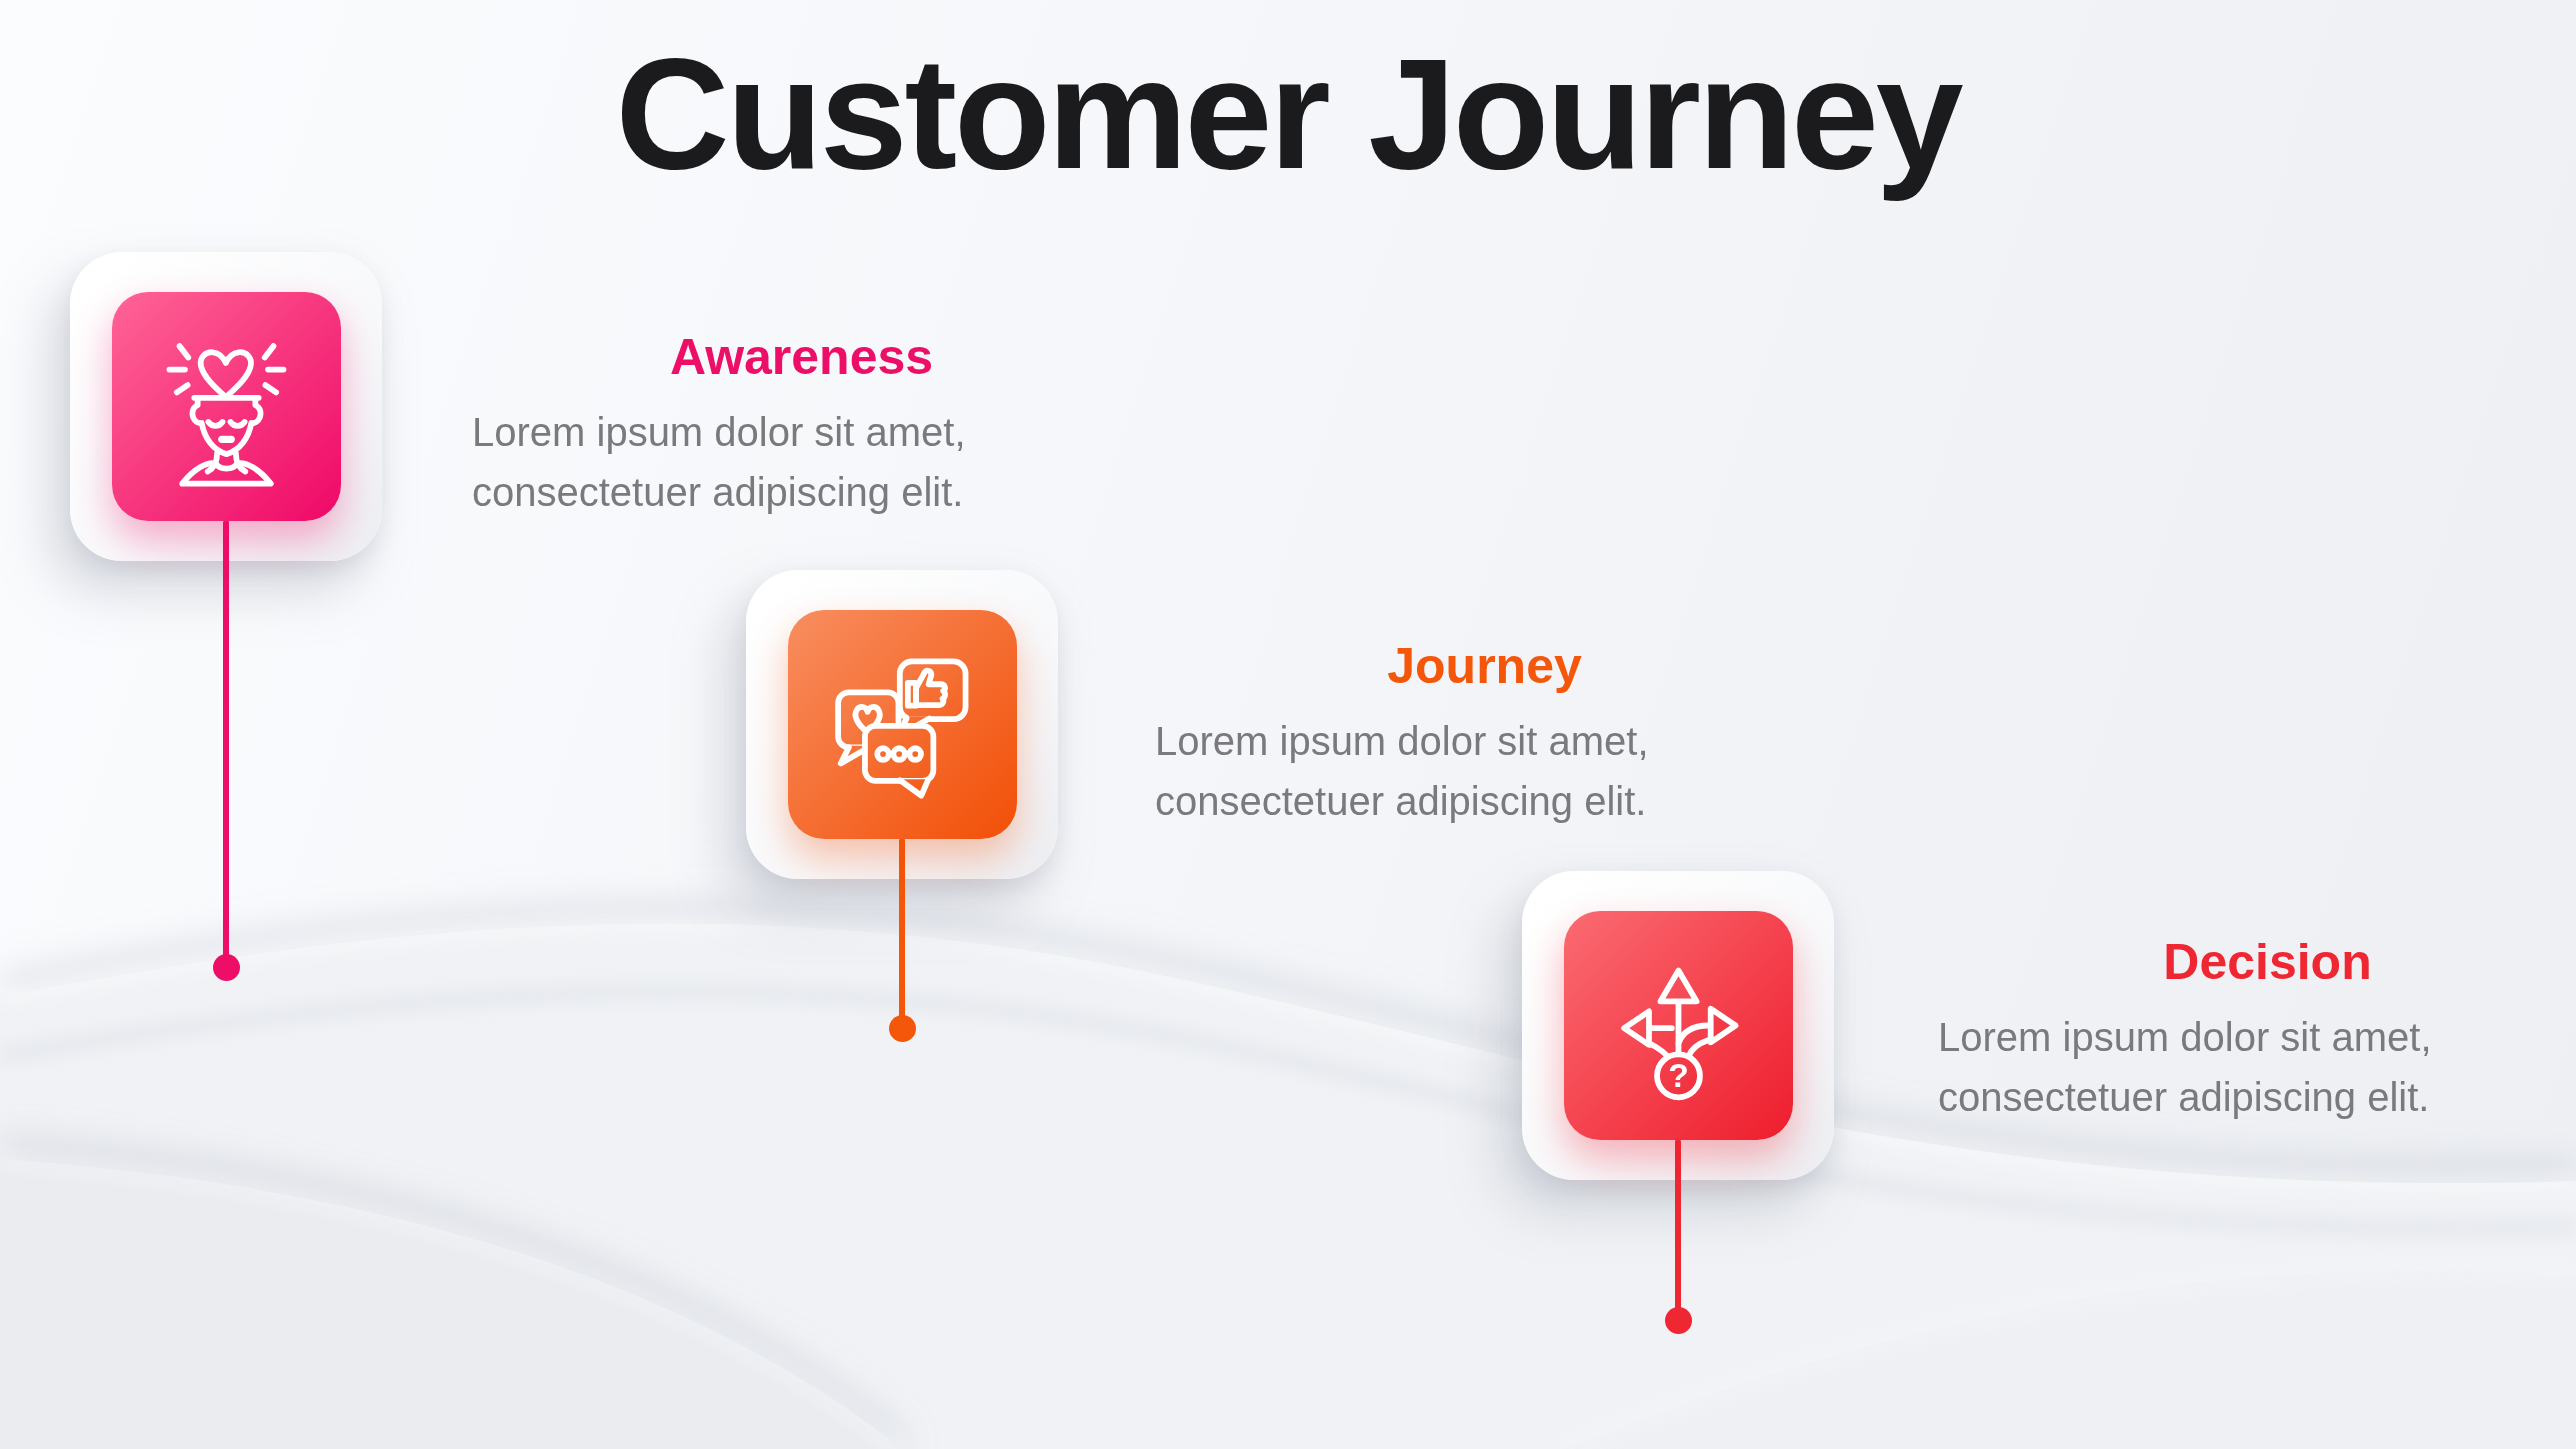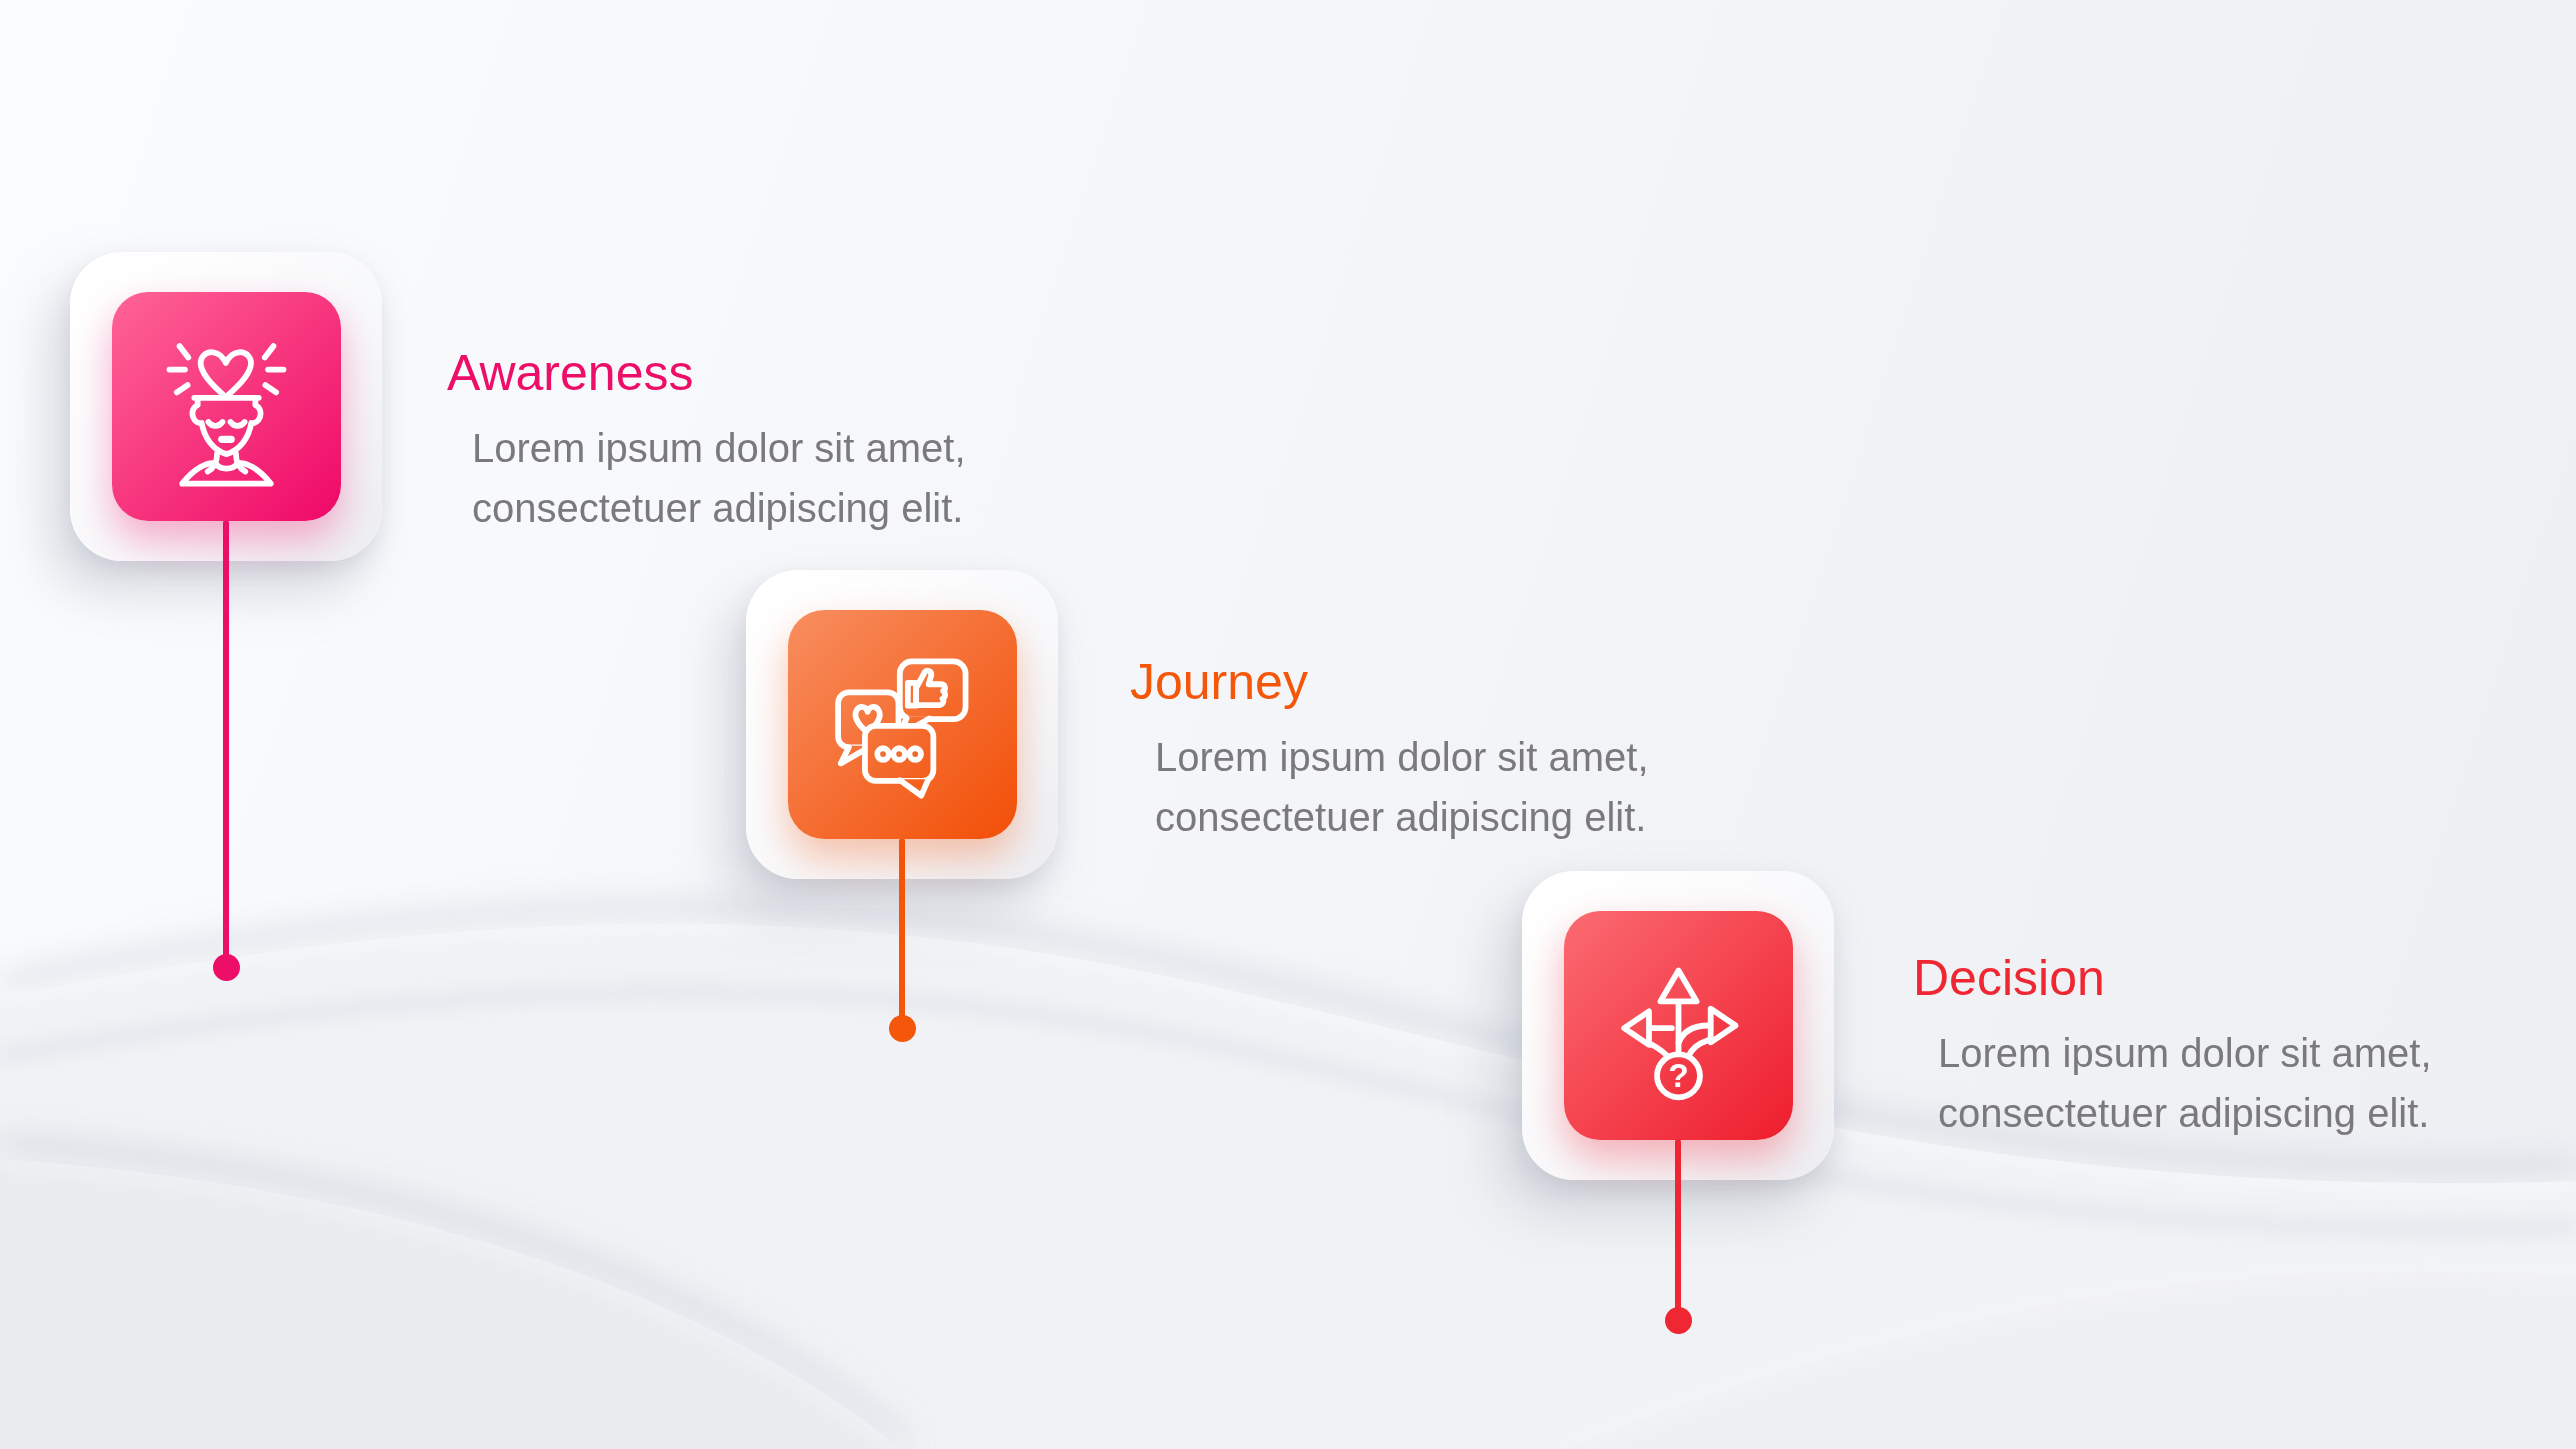--- a/index.html
+++ b/index.html
@@ -56,21 +56,21 @@
     border-radius:50%;background:var(--accent);
   }
   .step-1 .connector-dot{top:702px;}
   .step-2 .connector-dot{top:445px;}
   .step-3 .connector-dot{top:436px;}
 
   .caption{position:absolute;width:741px;}
   .step-1 .caption{left:431px;top:330px;}
   .step-2 .caption{left:1114px;top:639px;}
   .step-3 .caption{left:1897px;top:935px;}
-  .caption h2{margin:16px;font-size:50px;font-weight:400;line-height:1.1;color:var(--accent);}
+  .caption h2{margin:0;font-size:50px;font-weight:700;line-height:1.1;color:var(--accent);text-align:center;}
   .caption p{margin:17.4px 0 0 0;}
   .caption .dline{display:block;font-size:40px;line-height:60px;font-weight:400;margin-left:41px;}
 </style>
 </head>
 <body>
 
 <div id="canvas">
 
   <svg class="bg" viewBox="0 0 4000 2250" preserveAspectRatio="none" aria-hidden="true">
     <defs>
@@ -85,20 +85,21 @@
     <path d="M0,1548 C700,1412 1250,1390 1850,1524 C2500,1667 3050,1864 4000,1834 L4000,2250 L0,2250 Z" fill="#f0f2f5"></path>
     <path d="M0,1548 C700,1412 1250,1390 1850,1524 C2500,1667 3050,1864 4000,1834" fill="none" stroke="#ffffff" stroke-width="10" opacity="0.9" filter="url(#blurB)"></path>
     <path d="M0,1640 C700,1520 1300,1500 1900,1625 C2500,1750 3000,1930 4000,1905" fill="none" stroke="rgba(193,198,210,0.35)" stroke-width="16" filter="url(#blurB)"></path>
     <path d="M0,1788 C560,1826 1060,1968 1395,2250" fill="none" stroke="rgba(170,176,190,0.5)" stroke-width="30" filter="url(#blurA)"></path>
     <path d="M0,1800 C560,1838 1060,1980 1400,2250 L0,2250 Z" fill="#eaecf0"></path>
     <path d="M0,1800 C560,1838 1060,1980 1400,2250" fill="none" stroke="#fbfcfe" stroke-width="9" opacity="0.9" filter="url(#blurB)"></path>
     <path d="M2430,2250 C2950,2035 3470,1945 4000,1982 L4000,2250 Z" fill="#eef0f3" opacity="0.9"></path>
     <path d="M2430,2250 C2950,2035 3470,1945 4000,1982" fill="none" stroke="#fafbfd" stroke-width="8" opacity="0.8" filter="url(#blurB)"></path>
   </svg>
 
+  <h1 id="page-title" style="color: rgb(27, 27, 29);">Customer Journey</h1>
 
   <section class="step step-1" style="--accent: #ed0e68; --g1: #ff6496; --g2: #ef0867;">
     <div class="card">
       <div class="connector-line"></div>
       <div class="connector-dot"></div>
       <div class="icon-tile">
         <svg class="icon" viewBox="0 0 120 120">
           <defs>
             <linearGradient id="ga" x1="0" y1="0" x2="120" y2="120" gradientUnits="userSpaceOnUse">
               <stop offset="0" stop-color="#ff6496"></stop>

